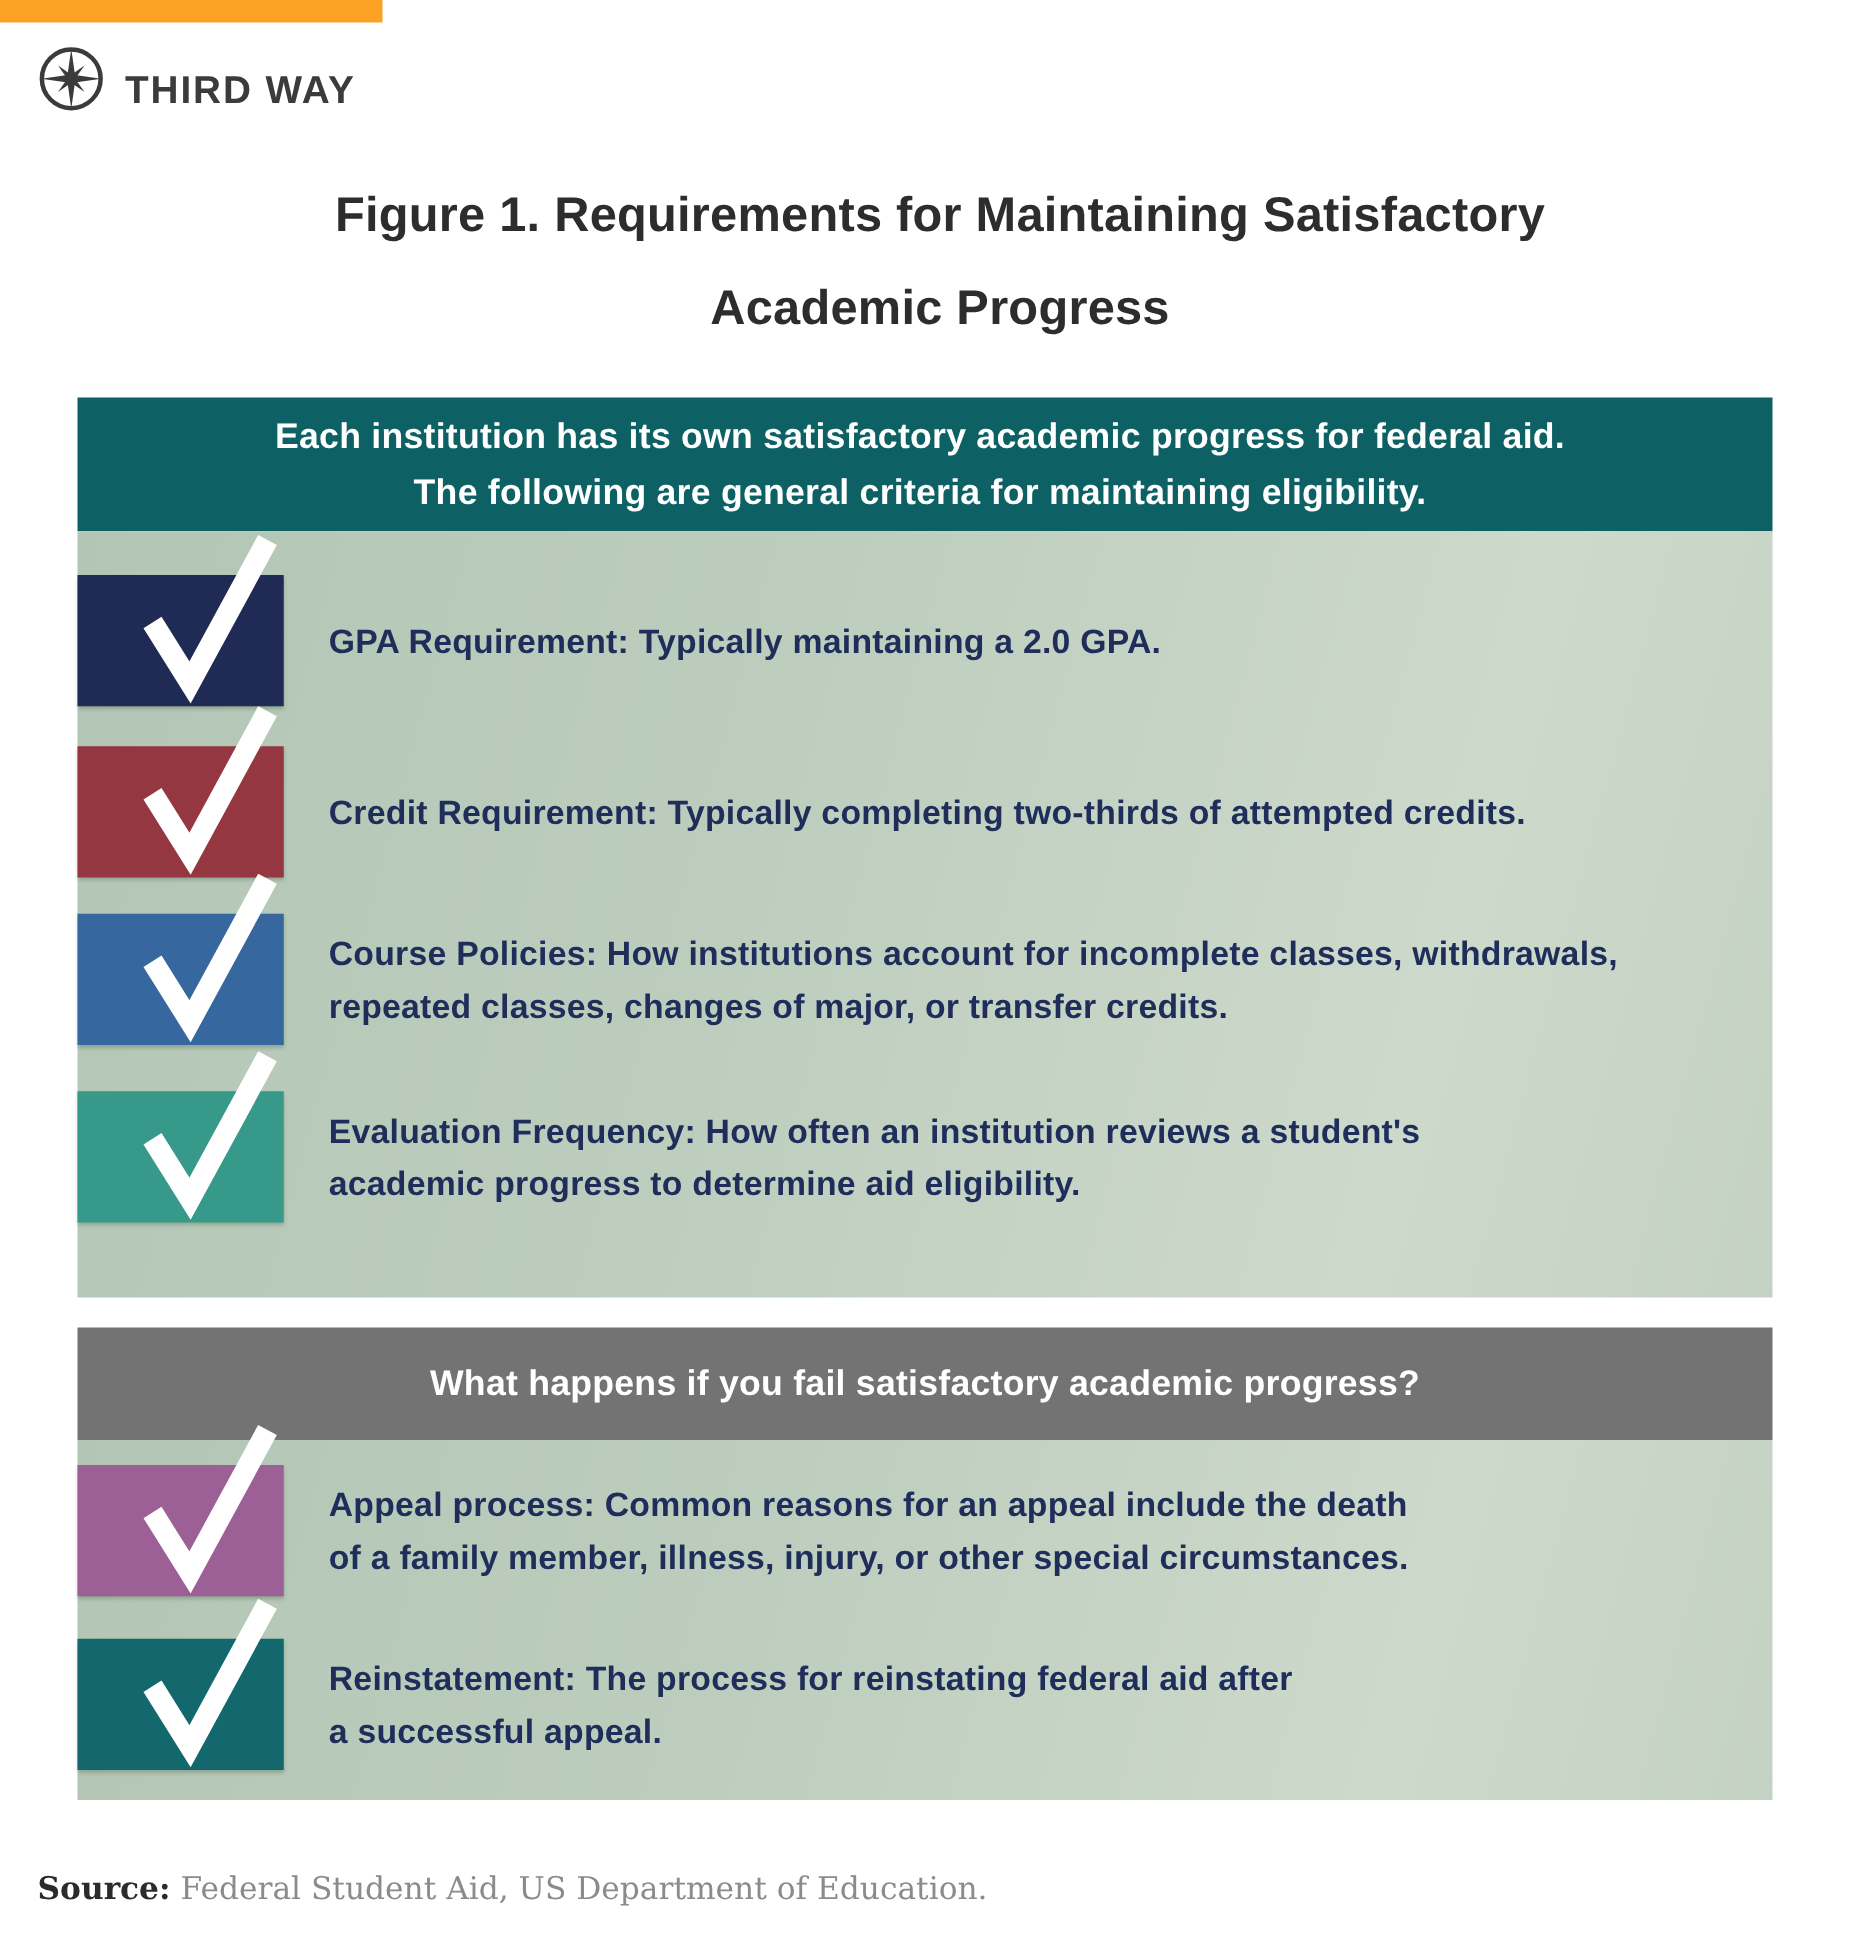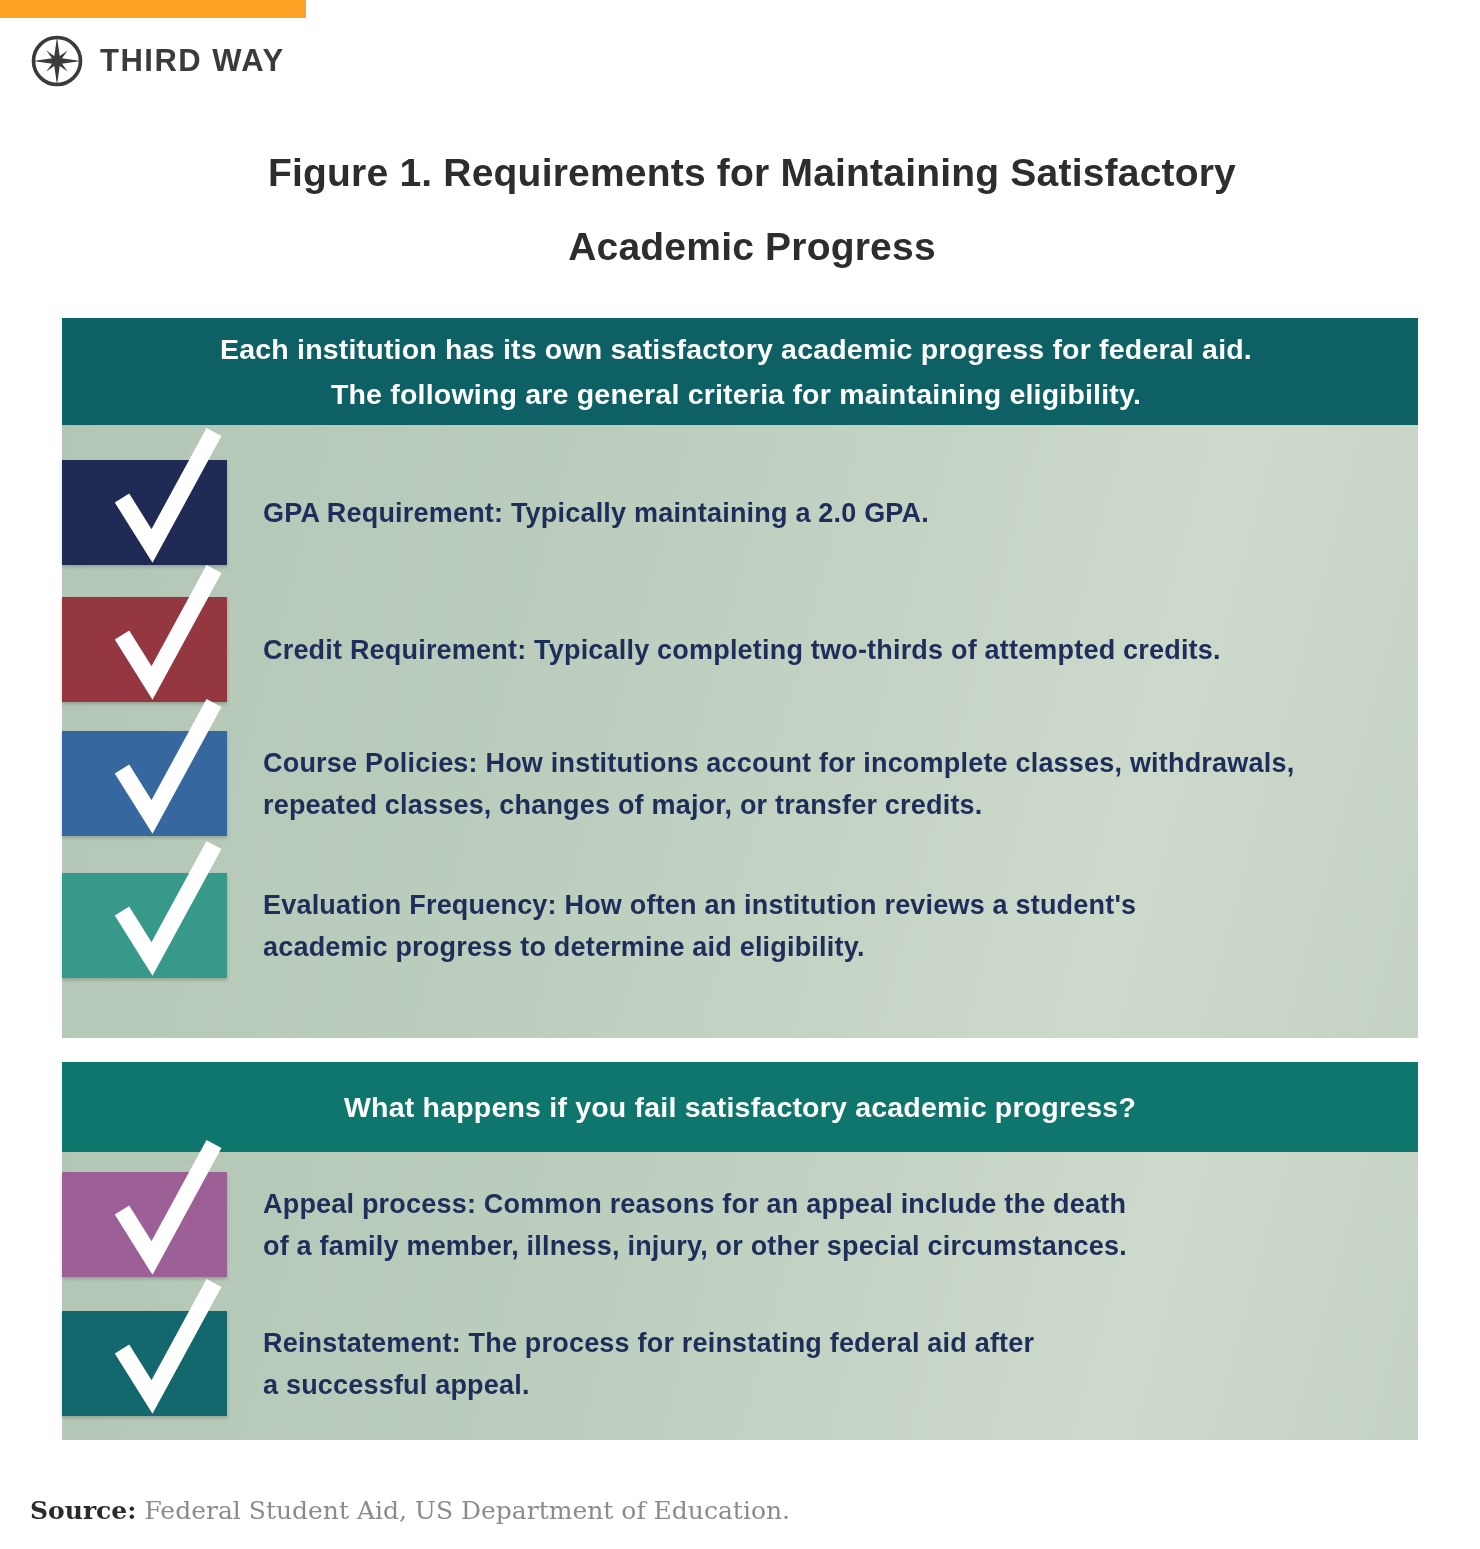--- a/index.html
+++ b/index.html
@@ -11,21 +11,21 @@
     position: relative;
   }
 
   .accent-bar {
     width: 306px;
     height: 18px;
   }
 
   .logo-row {
     display: flex;
-    align-items: center;
+    align-items: flex-end;
     margin: 14px 0 0 30px;
     height: 58px;
   }
   .logo-icon { width: 54px; height: 54px; }
   .logo-text {
     margin-left: 16px;
     font-size: 31px;
     font-weight: 700;
     letter-spacing: 1.5px;
     color: #3b3b3b;
@@ -167,21 +167,21 @@
         </svg>
       </div>
       <div class="row-text">Evaluation Frequency: How often an institution reviews a student's
 academic progress to determine aid eligibility.</div>
     </div>
 
   </div>
 </div>
 
 <div class="panel" style="margin-top:24px">
-  <div class="panel-header single" style="background-color: #0f766e;">What happens if you fail satisfactory academic progress?</div>
+  <div class="panel-header single" style="background-color: #737373;">What happens if you fail satisfactory academic progress?</div>
   <div class="panel-body second">
 
     <div class="check-row mb34">
       <div class="check-box" style="background-color: rgb(156, 95, 150);">
         <svg width="165" height="105" viewBox="0 0 165 105">
           <path d="M60 38 L90 86 L152 -28" fill="none" stroke="#ffffff" stroke-width="17" stroke-linejoin="miter"></path>
         </svg>
       </div>
       <div class="row-text">Appeal process: Common reasons for an appeal include the death
 of a family member, illness, injury, or other special circumstances.</div>

